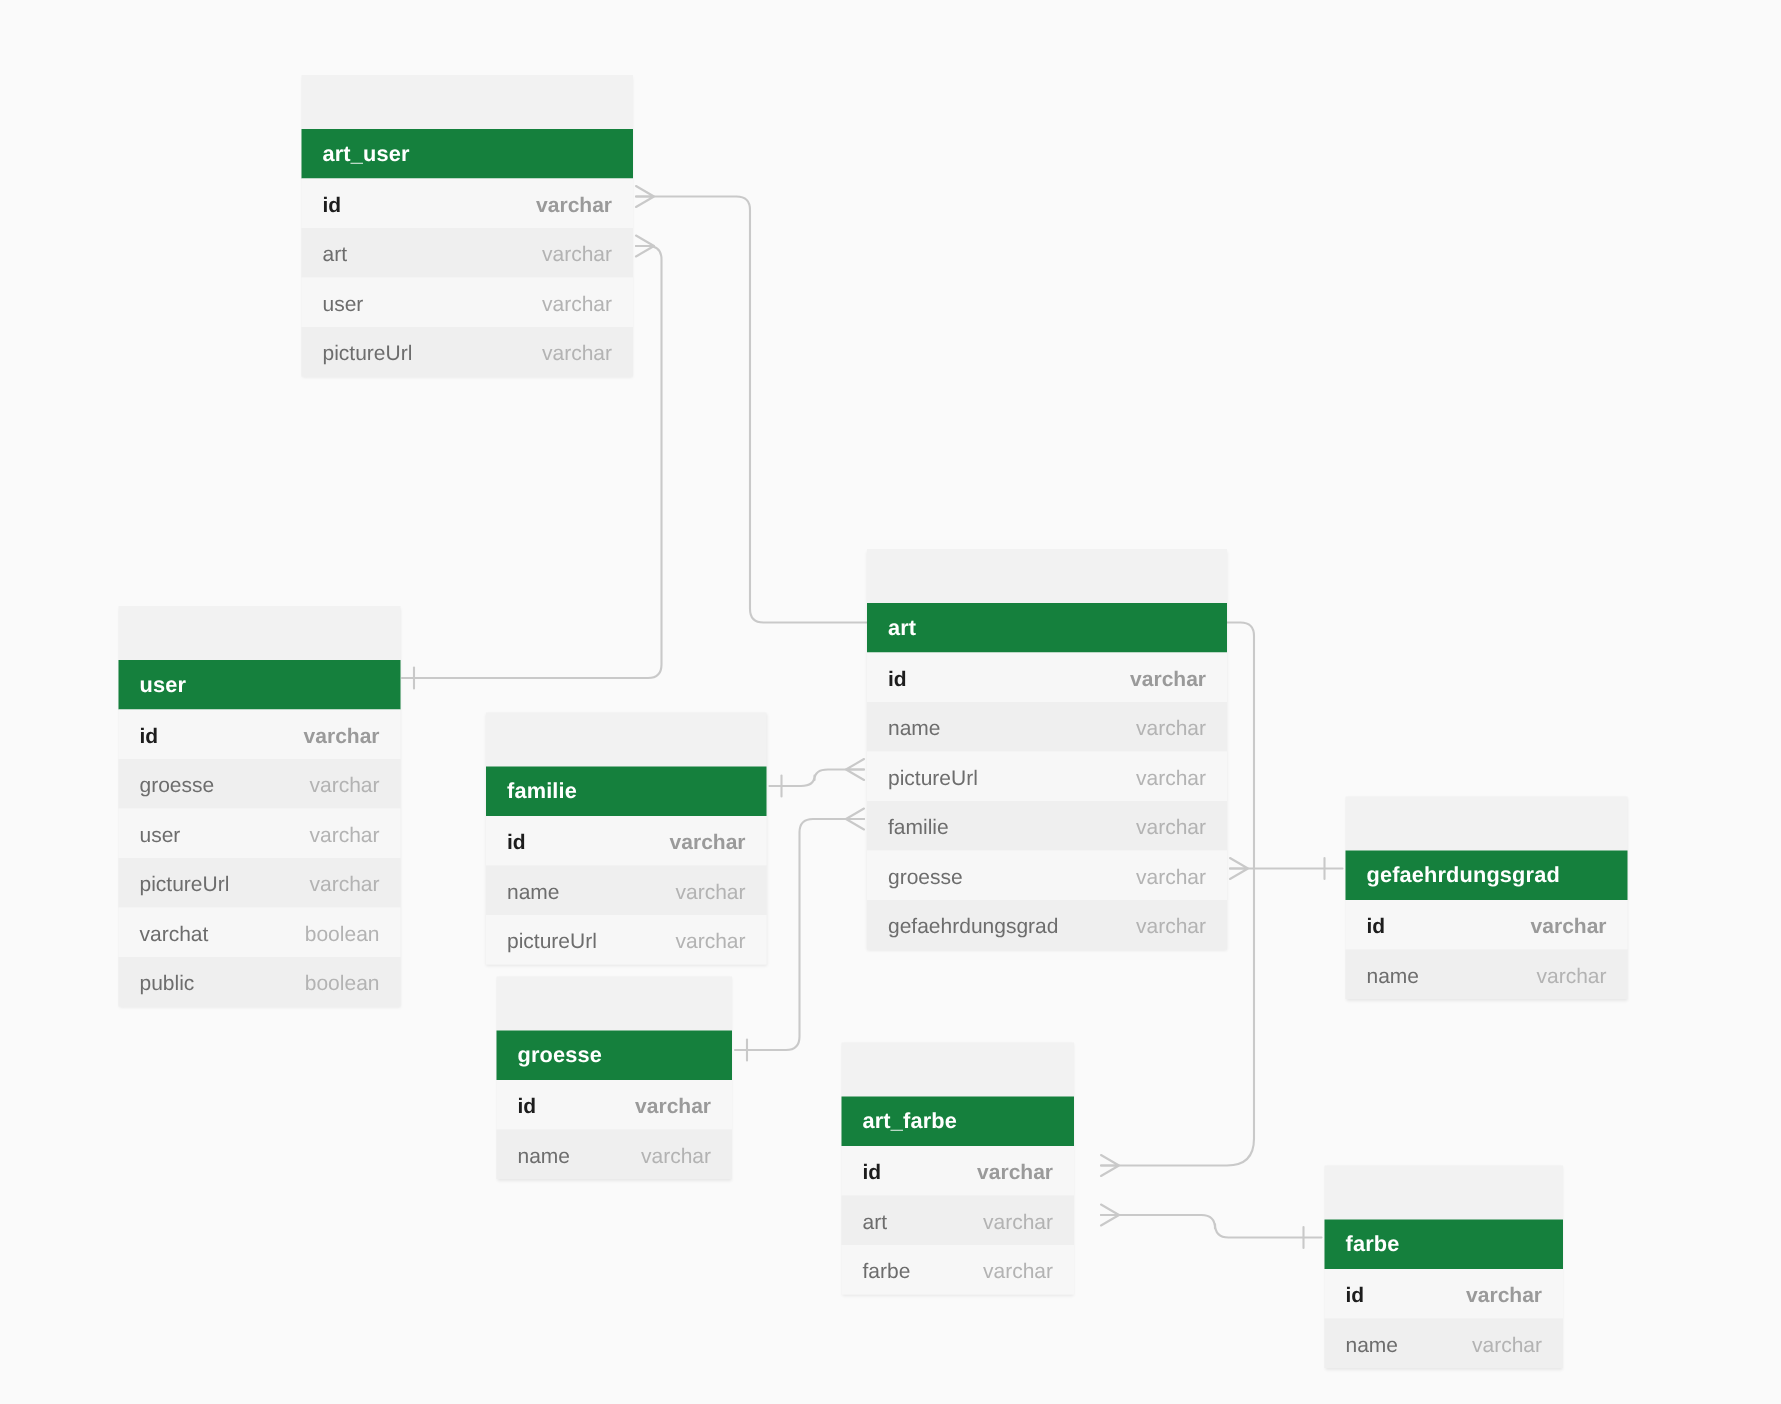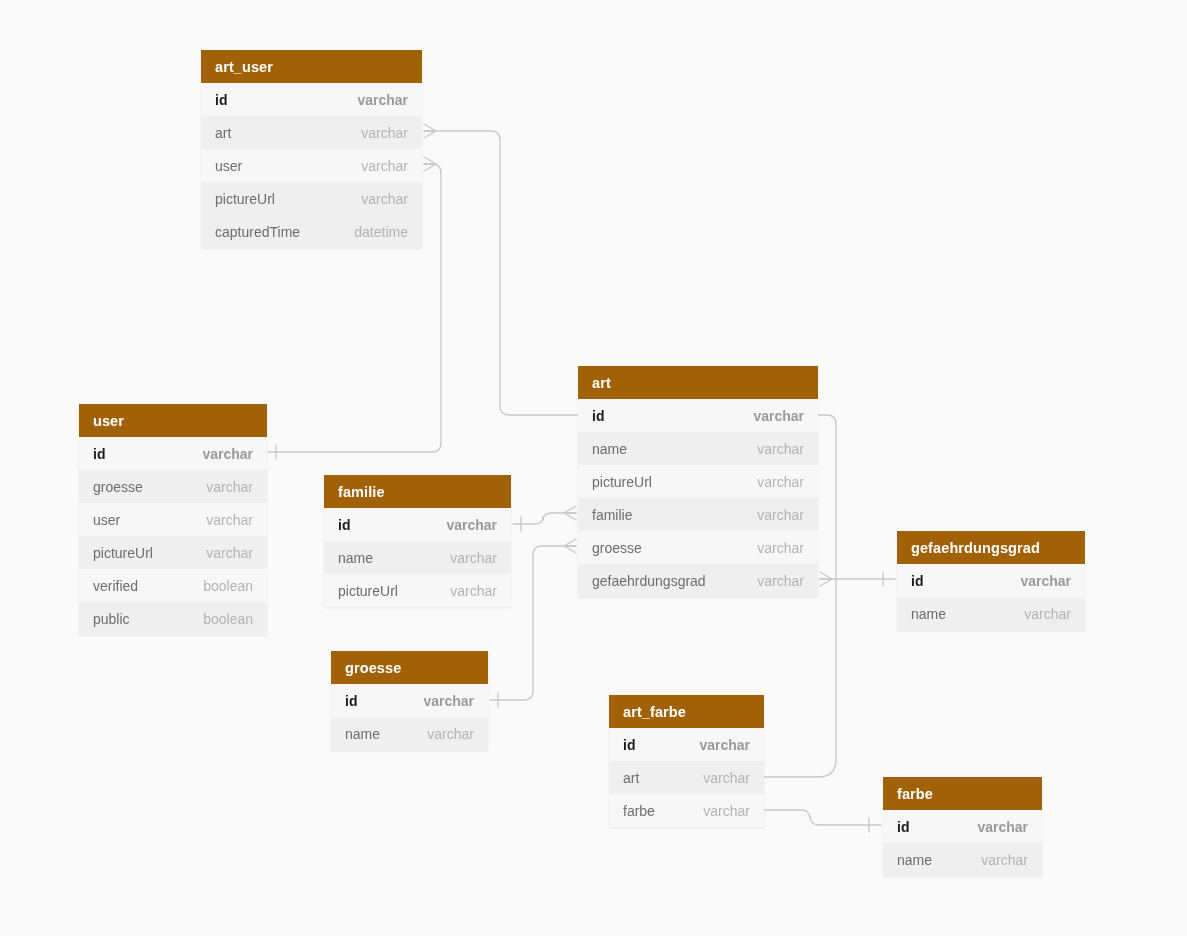--- a/index.html
+++ b/index.html
@@ -42,28 +42,29 @@
   }
   
   .table {
     position: absolute;
     z-index: 2;
     background: #f2f2f2;
     box-shadow: 0 1px 2px rgba(0,0,0,0.08);
   }
   .table-header {
     height: 33px;
-    background: #a16207;
+    background: #15803d;
     color: #ffffff;
     font-size: 14.5px;
     font-weight: bold;
     display: flex;
     align-items: center;
     padding: 0 14px;
     letter-spacing: 0.1px;
+    margin-top: 36px;
   }
   .table-row {
     height: 33px;
     display: flex;
     align-items: center;
     justify-content: space-between;
     padding: 0 14px;
     font-size: 14px;
   }
   .table-row.odd  { background: #f7f7f7; }
@@ -147,45 +148,41 @@
           <span class="col-type">varchar</span>
         </div>
         <div class="table-row odd">
           <span class="col-name">user</span>
           <span class="col-type">varchar</span>
         </div>
         <div class="table-row even">
           <span class="col-name">pictureUrl</span>
           <span class="col-type">varchar</span>
         </div>
-        <div class="table-row even">
-          <span class="col-name">capturedTime</span>
-          <span class="col-type">datetime</span>
-        </div>
       </div>
       <div class="table" style="left: 79px; top: 404px; width: 188px;">
         <div class="table-header">user</div>
         <div class="table-row odd pk">
           <span class="col-name">id</span>
           <span class="col-type">varchar</span>
         </div>
         <div class="table-row even">
           <span class="col-name">groesse</span>
           <span class="col-type">varchar</span>
         </div>
         <div class="table-row odd">
           <span class="col-name">user</span>
           <span class="col-type">varchar</span>
         </div>
         <div class="table-row even">
           <span class="col-name">pictureUrl</span>
           <span class="col-type">varchar</span>
         </div>
         <div class="table-row odd">
-          <span class="col-name">verified</span>
+          <span class="col-name">varchat</span>
           <span class="col-type">boolean</span>
         </div>
         <div class="table-row even">
           <span class="col-name">public</span>
           <span class="col-type">boolean</span>
         </div>
       </div>
       <div class="table" style="left: 324px; top: 475px; width: 187px;">
         <div class="table-header">familie</div>
         <div class="table-row odd pk">
@@ -243,21 +240,21 @@
         <div class="table-header">gefaehrdungsgrad</div>
         <div class="table-row odd pk">
           <span class="col-name">id</span>
           <span class="col-type">varchar</span>
         </div>
         <div class="table-row even">
           <span class="col-name">name</span>
           <span class="col-type">varchar</span>
         </div>
       </div>
-      <div class="table" style="left: 609px; top: 695px; width: 155px;">
+      <div class="table" style="left: 561px; top: 695px; width: 155px;">
         <div class="table-header">art_farbe</div>
         <div class="table-row odd pk">
           <span class="col-name">id</span>
           <span class="col-type">varchar</span>
         </div>
         <div class="table-row even">
           <span class="col-name">art</span>
           <span class="col-type">varchar</span>
         </div>
         <div class="table-row odd">

